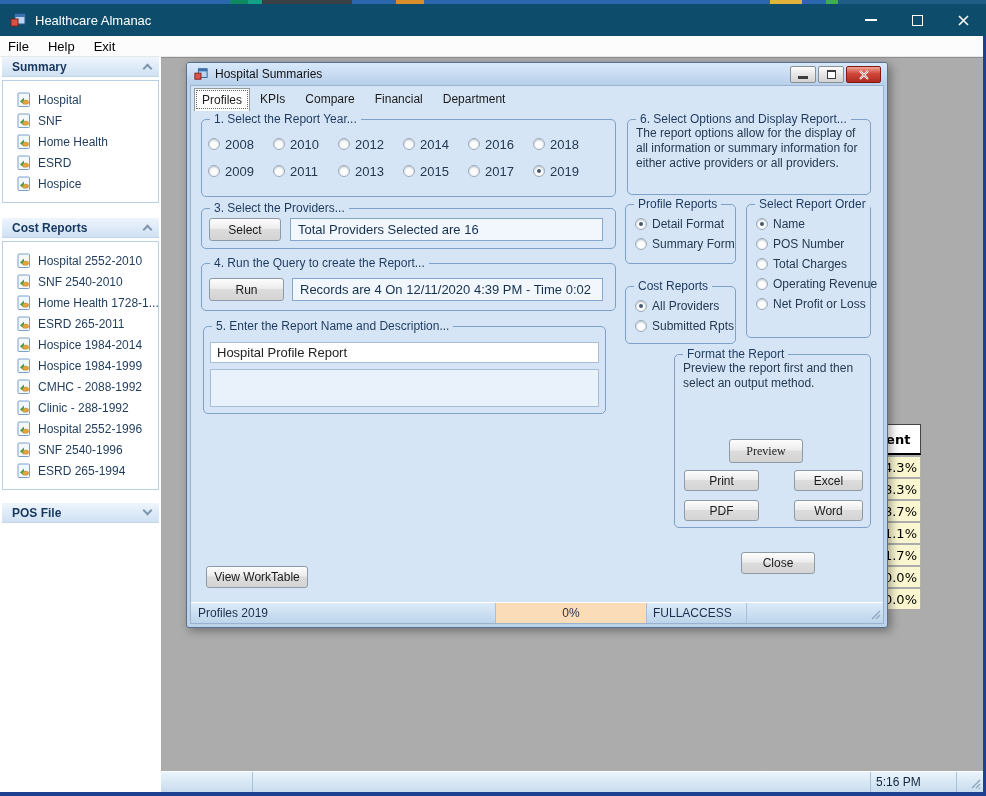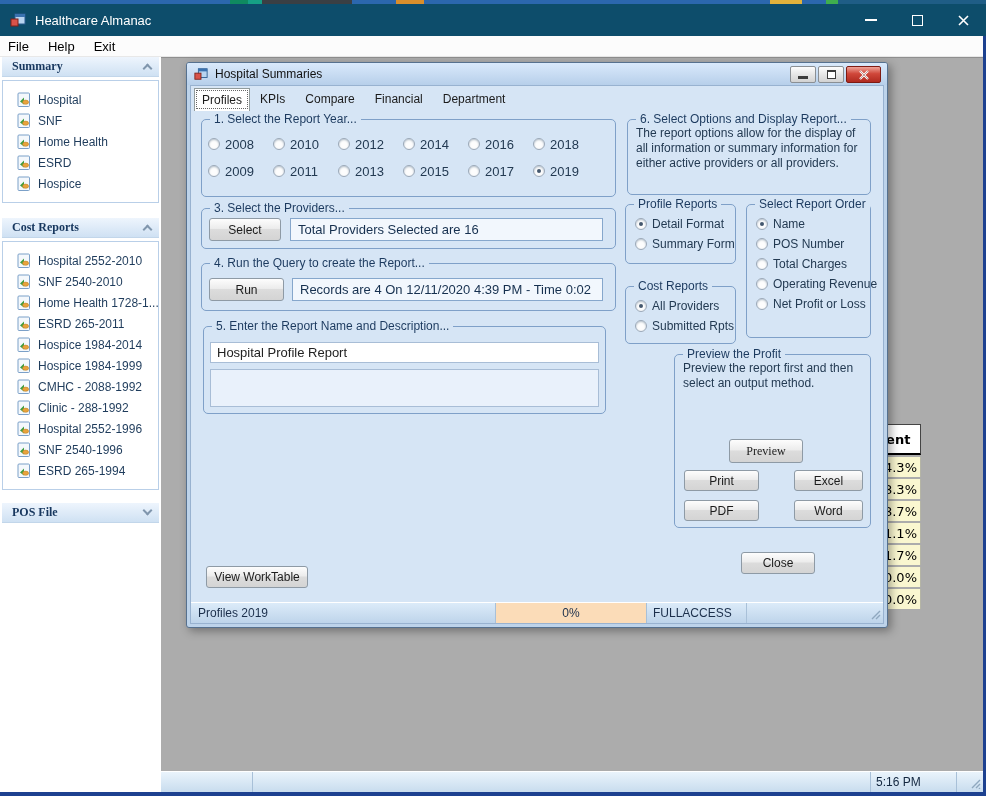--- a/index.html
+++ b/index.html
@@ -29,21 +29,21 @@
 
   
   .edge-bottom { position:absolute; left:0; bottom:0; width:986px; height:4px; background:#1d4190; }
   .edge-right  { position:absolute; right:0; top:36px; width:3px; bottom:0; background:#1d4190; }
 
   
   .sidebar { position:absolute; left:0; top:57px; width:161px; bottom:4px; background:#ffffff; }
   .section-header { height:20px; margin:0 2px; padding:0 8px 0 10px; display:flex; align-items:center;
                     justify-content:space-between; background:linear-gradient(#eef5fd,#cfe1f3);
                     border-bottom:1px solid #c2d6ea; }
-  .section-header .hdr-label { font-size:12px; font-weight:bold; color:#17375e;font-family:Liberation Serif, serif; }
+  .section-header .hdr-label { font-size:12px; font-weight:bold; color:#17375e; }
   .chev { width:7px; height:7px; border-right:2px solid #8096ad; border-bottom:2px solid #8096ad; }
   .chev.up { transform:rotate(-135deg); margin-top:4px; }
   .chev.down { transform:rotate(45deg); margin-bottom:4px; }
   .side-panel { margin:3px 2px 0 2px; background:#ffffff; border:1px solid #b9cfe8; padding:8px 16px 8px 0; }
   .side-item { height:21px; display:flex; align-items:center; gap:7px; padding-left:14px; cursor:default; }
   .side-item .doc-icon { flex:none; }
   .side-item .side-label { font-size:12px; color:#1f3c5c; white-space:nowrap; }
   .gap15 { height:15px; }
   .gap13 { height:13px; }
 
@@ -559,21 +559,21 @@
   </label>
 
   <label class="radio-item">
     <span class="radio"></span>
     <span class="radio-label">Net Profit or Loss</span>
   </label>
 </div>
       </div>
 
       <div class="grp" style="left:483px;top:268px;width:197px;height:174px;">
-        <span class="grp-label">Preview the Profit</span>
+        <span class="grp-label">Format the Report</span>
         <div class="info-text">Preview the report first and then select an output method.</div>
         <div class="btn" style="position:absolute;left:54px;top:84px;width:74px;height:24px;font-family:Liberation Serif, serif;">Preview</div>
         <div class="btn" style="position:absolute;left:9px;top:115px;width:75px;height:21px;">Print</div>
         <div class="btn" style="position:absolute;left:119px;top:115px;width:69px;height:21px;">Excel</div>
         <div class="btn" style="position:absolute;left:9px;top:145px;width:75px;height:21px;">PDF</div>
         <div class="btn" style="position:absolute;left:119px;top:145px;width:69px;height:21px;">Word</div>
       </div>
 
       <div class="btn" style="position:absolute;left:550px;top:466px;width:74px;height:22px;">Close</div>
       <div class="btn" style="position:absolute;left:15px;top:480px;width:102px;height:22px;">View WorkTable</div>

